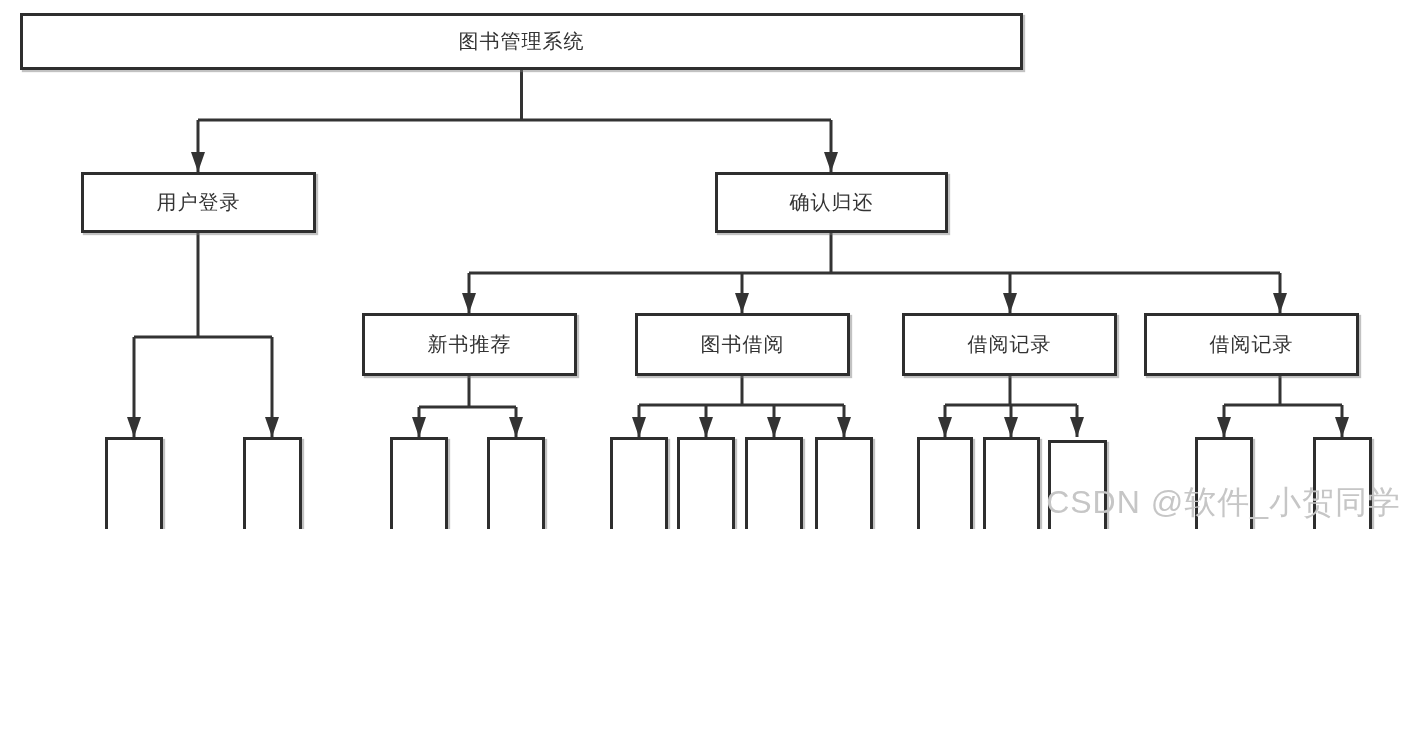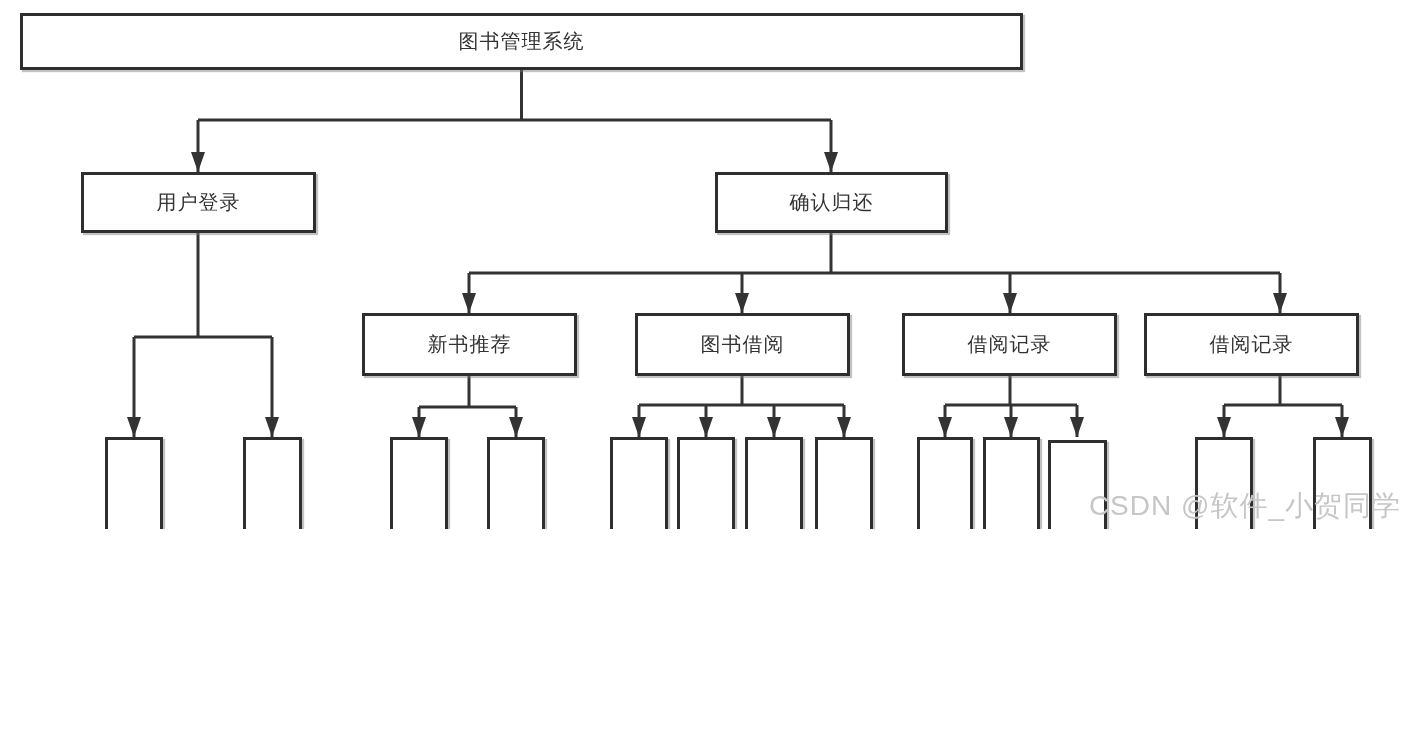--- a/index.html
+++ b/index.html
@@ -44,21 +44,21 @@
     text-orientation: mixed;
     font-size: 20px;
     letter-spacing: 5px;
     line-height: 1.1;
     white-space: nowrap;
   }
   #watermark {
     position: absolute;
     right: 4px;
     bottom: 4px;
-    font-size: 28px;
+    font-size: 32px;
     color: #c6c6c6;
     letter-spacing: 1px;
     z-index: 3;
     white-space: nowrap;
     margin-top: 44px;
   }
 </style>
 </head>
 <body>
 

